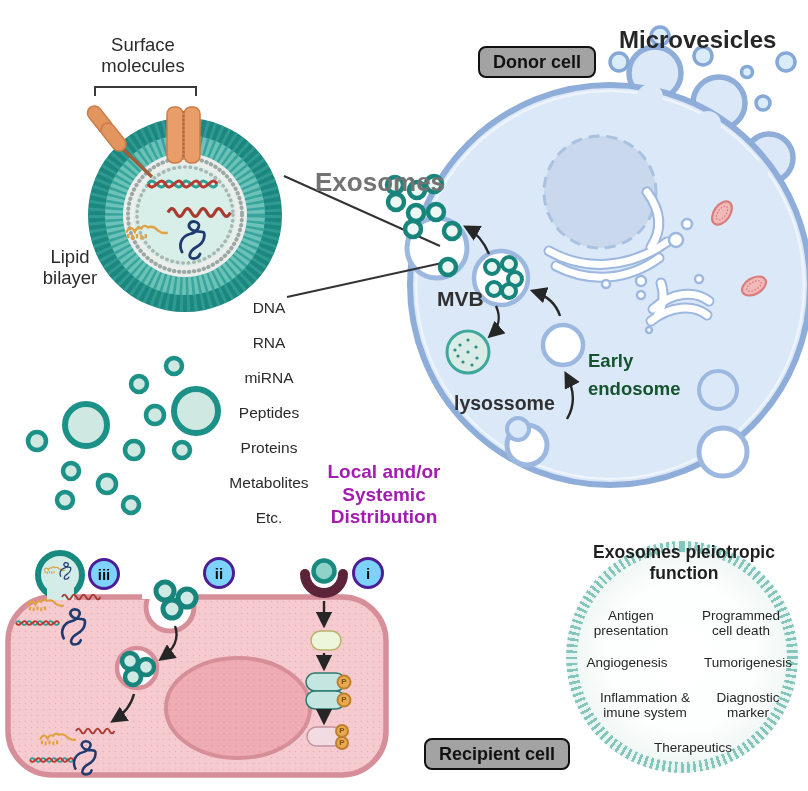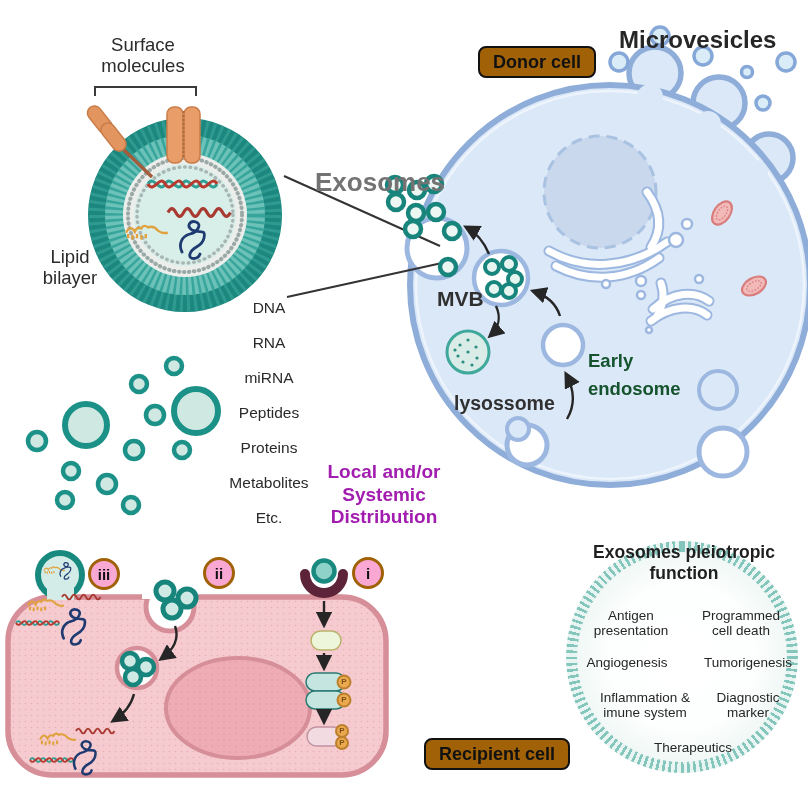--- a/index.html
+++ b/index.html
@@ -2,25 +2,25 @@
 <html><head>
 <meta charset="utf-8">
 <style>
   html,body{margin:0;padding:0;background:#ffffff;}
   #canvas{position:relative;width:808px;height:791px;background:#ffffff;overflow:hidden;
           font-family:"Liberation Sans",sans-serif;}
   #bg{position:absolute;left:0;top:0;z-index:1;}
   .lbl{position:absolute;z-index:3;white-space:pre-line;color:#2b2b2b;}
   .ctr{text-align:center;}
   .bold{font-weight:700;margin-top:24px;}
-  .boxlbl{position:absolute;z-index:3;background:#a16207;border:2.5px solid #111111;
+  .boxlbl{position:absolute;z-index:3;background:#a3a3a3;border:2.5px solid #111111;
           border-radius:8px;font-weight:700;font-size:18px;color:#111;
           padding:4px 13px;line-height:20px;}
-  .roman{position:absolute;z-index:4;width:26px;height:26px;border:3px solid #a16207;
-         border-radius:50%;background:#f9a8d4;font-weight:700;font-size:15px;color:#0f0f0f;
+  .roman{position:absolute;z-index:4;width:26px;height:26px;border:3px solid #4c1d95;
+         border-radius:50%;background:#7dd3fc;font-weight:700;font-size:15px;color:#0f0f0f;
          display:flex;align-items:center;justify-content:center;}
   .plabel{position:absolute;z-index:4;width:12px;height:10px;font-size:8px;font-weight:700;
           color:#7d5014;text-align:center;line-height:10px;}
   
   .pleio-ring{position:absolute;left:566px;top:541px;width:232px;height:232px;border-radius:50%;
     z-index:2;background:repeating-conic-gradient(#85c6bc 0deg 1.4deg,#e9f5f2 1.4deg 3.2deg);}
   .pleio-inner{position:absolute;left:11px;top:11px;width:210px;height:210px;border-radius:50%;
     background:radial-gradient(circle,#ffffff 0%,#fdfefe 50%,#f1f8f6 70%,#d9ece8 88%,#b2d9d1 100%);}
   .pleio-item{position:absolute;z-index:3;white-space:pre-line;text-align:center;
     font-size:13.5px;line-height:14.5px;color:#262626;}

